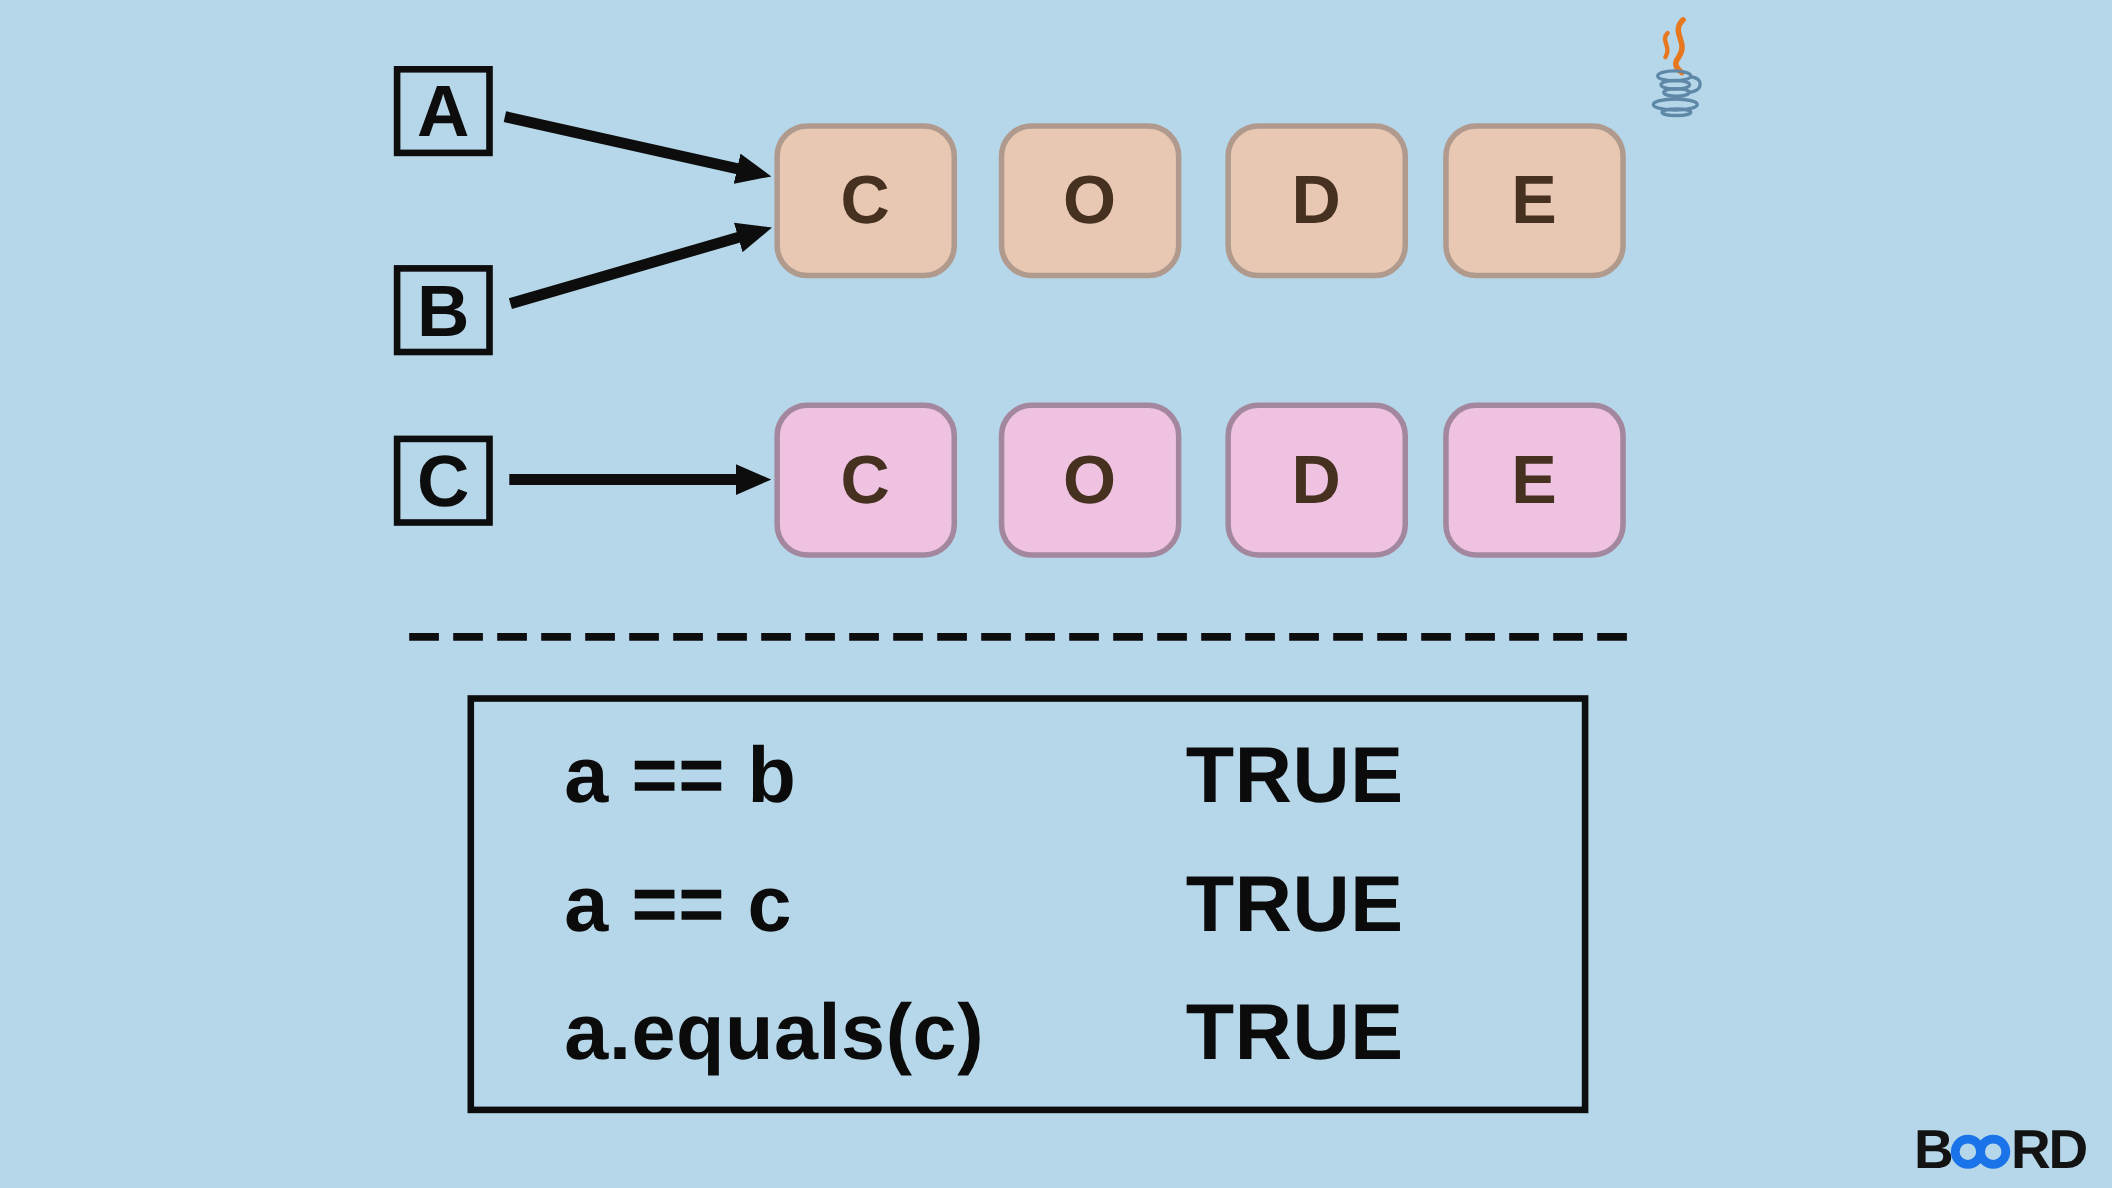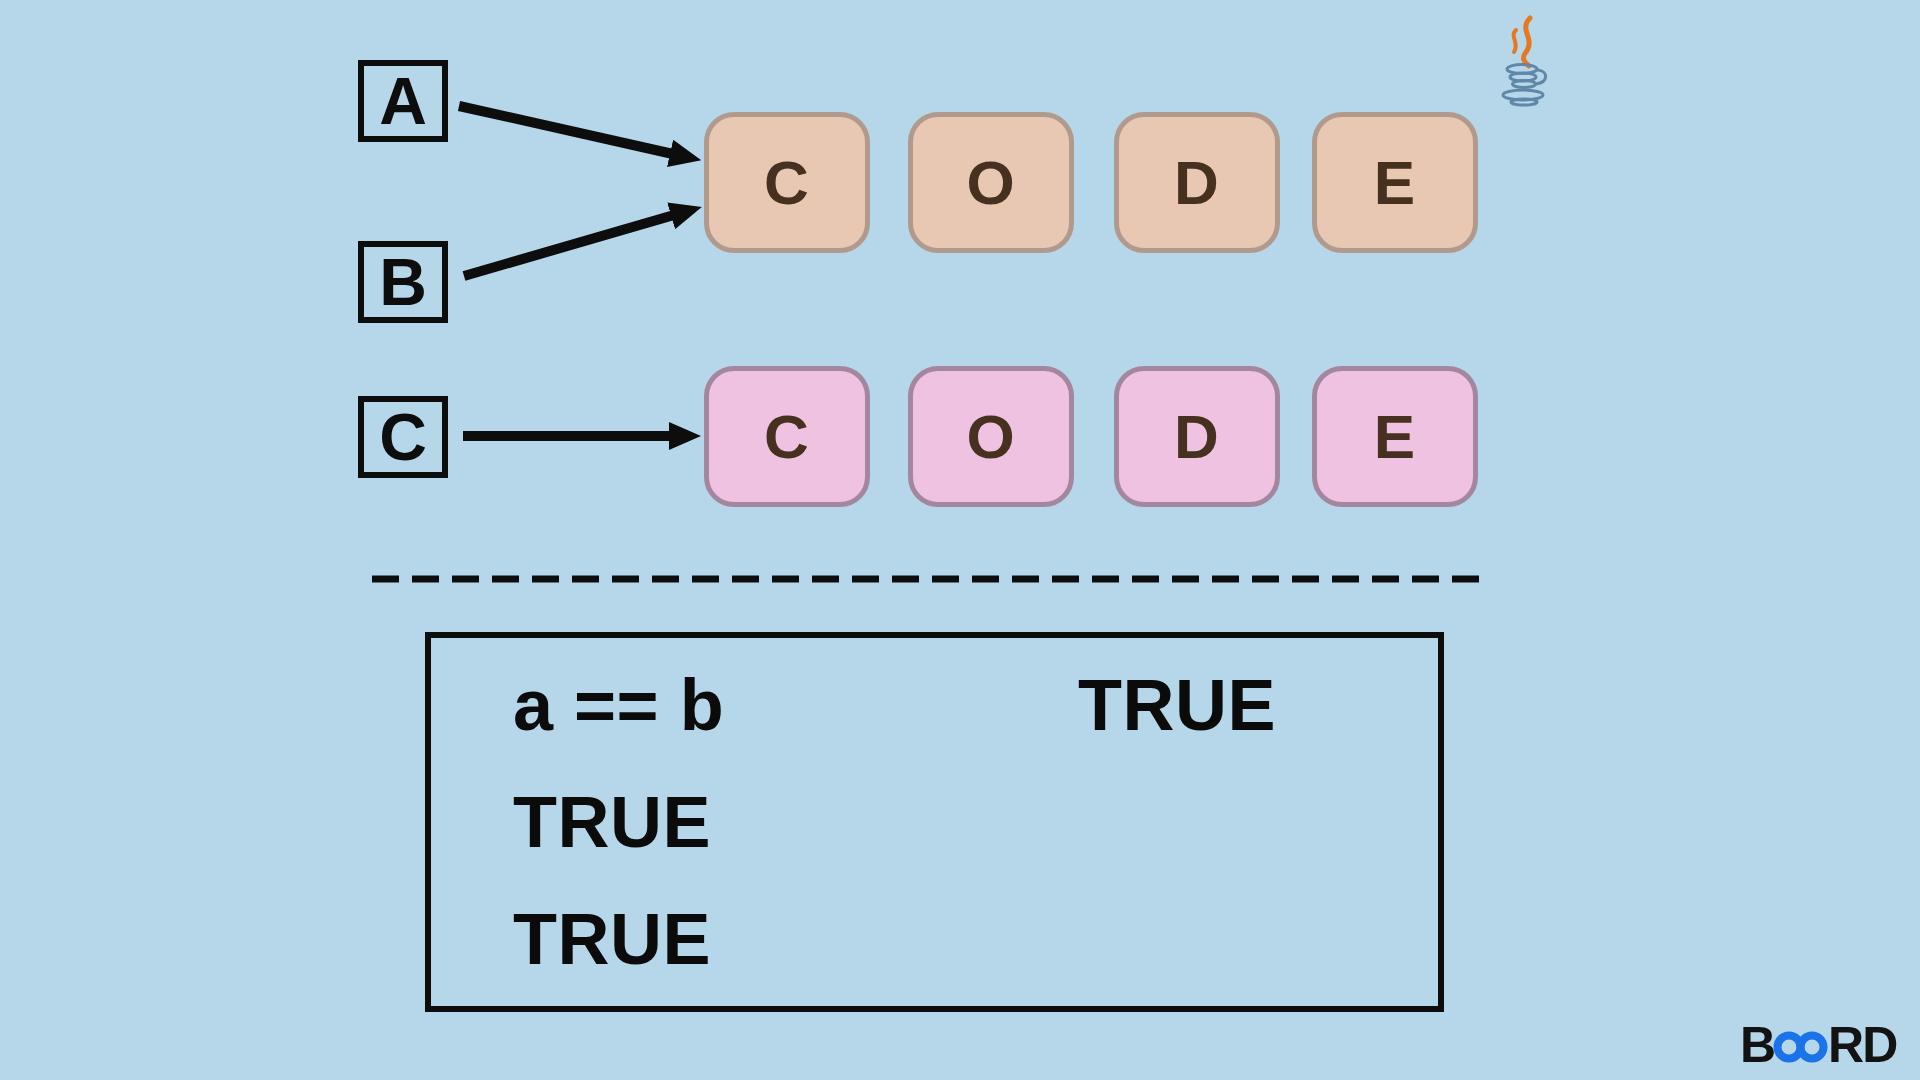--- a/index.html
+++ b/index.html
@@ -157,23 +157,25 @@
     </g>
     <line x1="372" y1="579" x2="1484" y2="579" stroke-width="7" stroke-dasharray="27 13" style="stroke:var(--ink,#0d0d0d)"></line>
   </svg>
 
   <div class="results-box">
     <div class="result-row">
       <span>a == b</span>
       <span>TRUE</span>
     </div>
     <div class="result-row">
+      <span>a == c</span>
       <span>TRUE</span>
     </div>
     <div class="result-row">
+      <span>a.equals(c)</span>
       <span>TRUE</span>
     </div>
   </div>
 
   <div class="board-logo">
     <span>B</span>
     <svg class="glyph" width="56" height="42" viewBox="0 0 56 42">
       <g fill="none" style="stroke:var(--board-accent,#1a73e8)" stroke-width="8">
         <circle cx="16" cy="21" r="11.5"></circle>
         <circle cx="39" cy="21" r="11.5"></circle>

